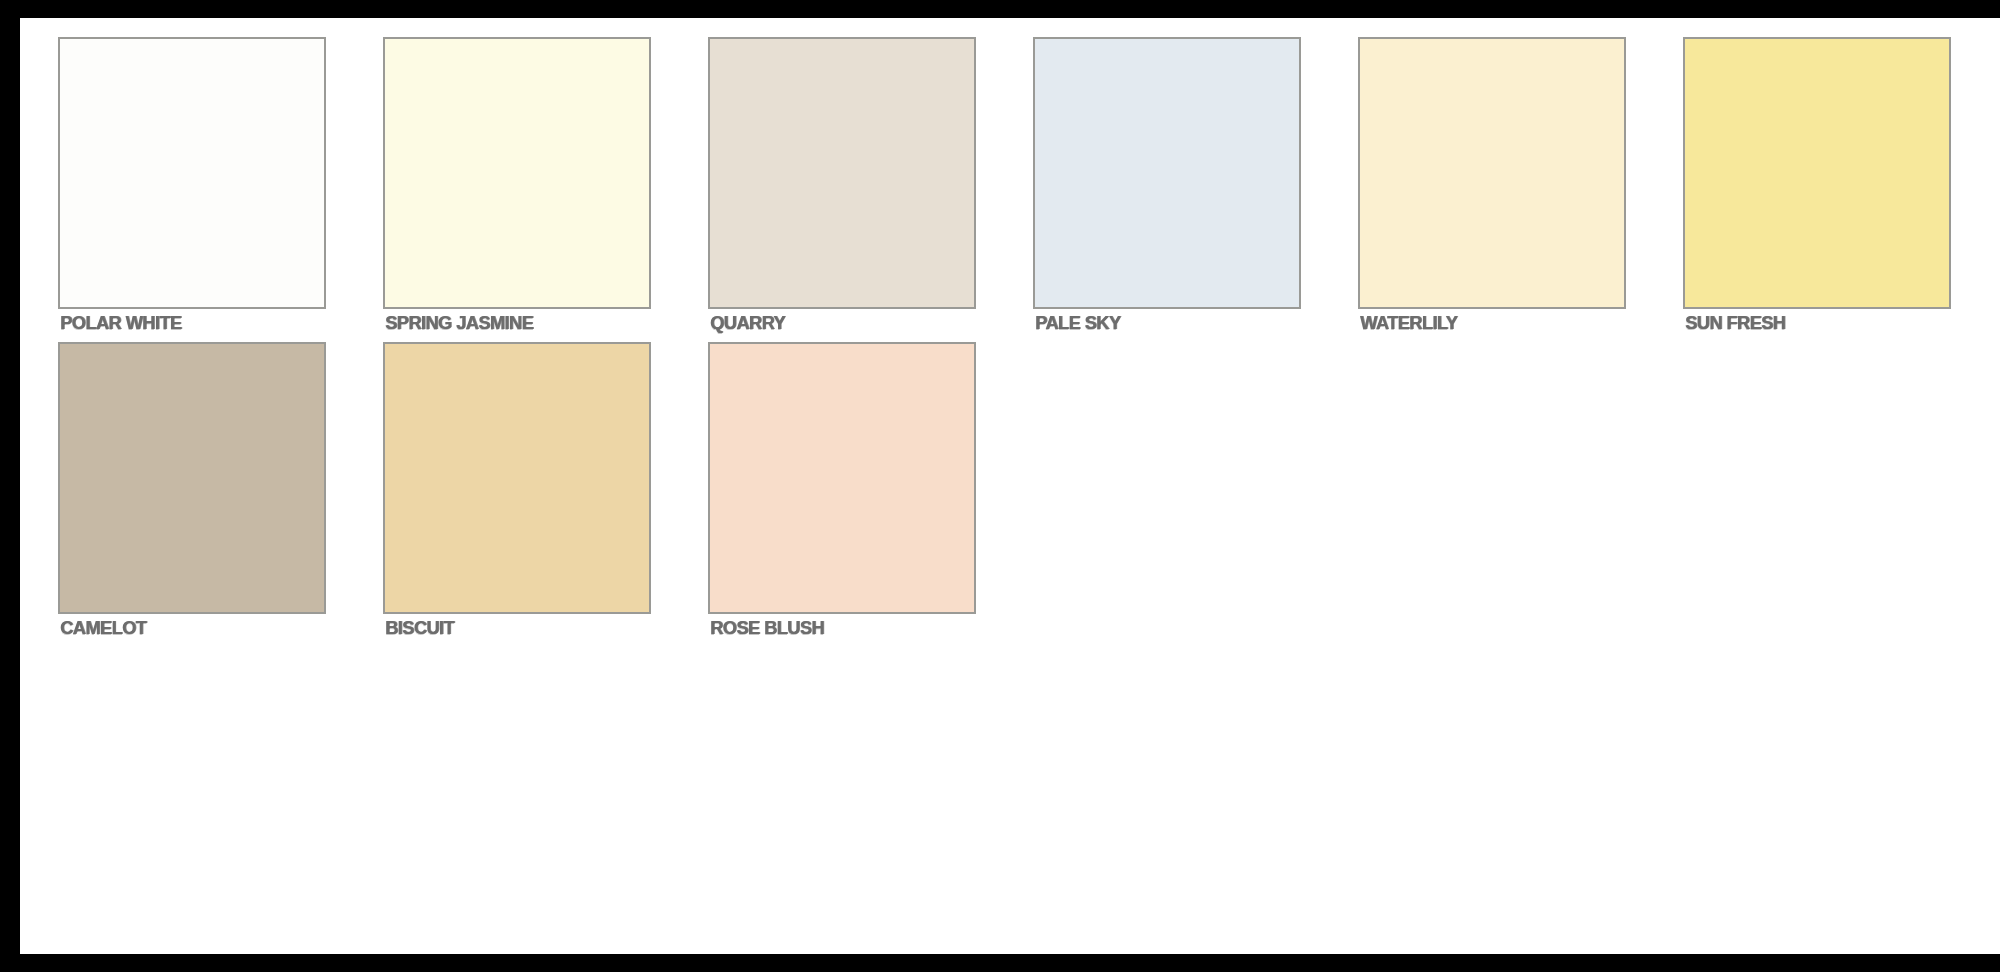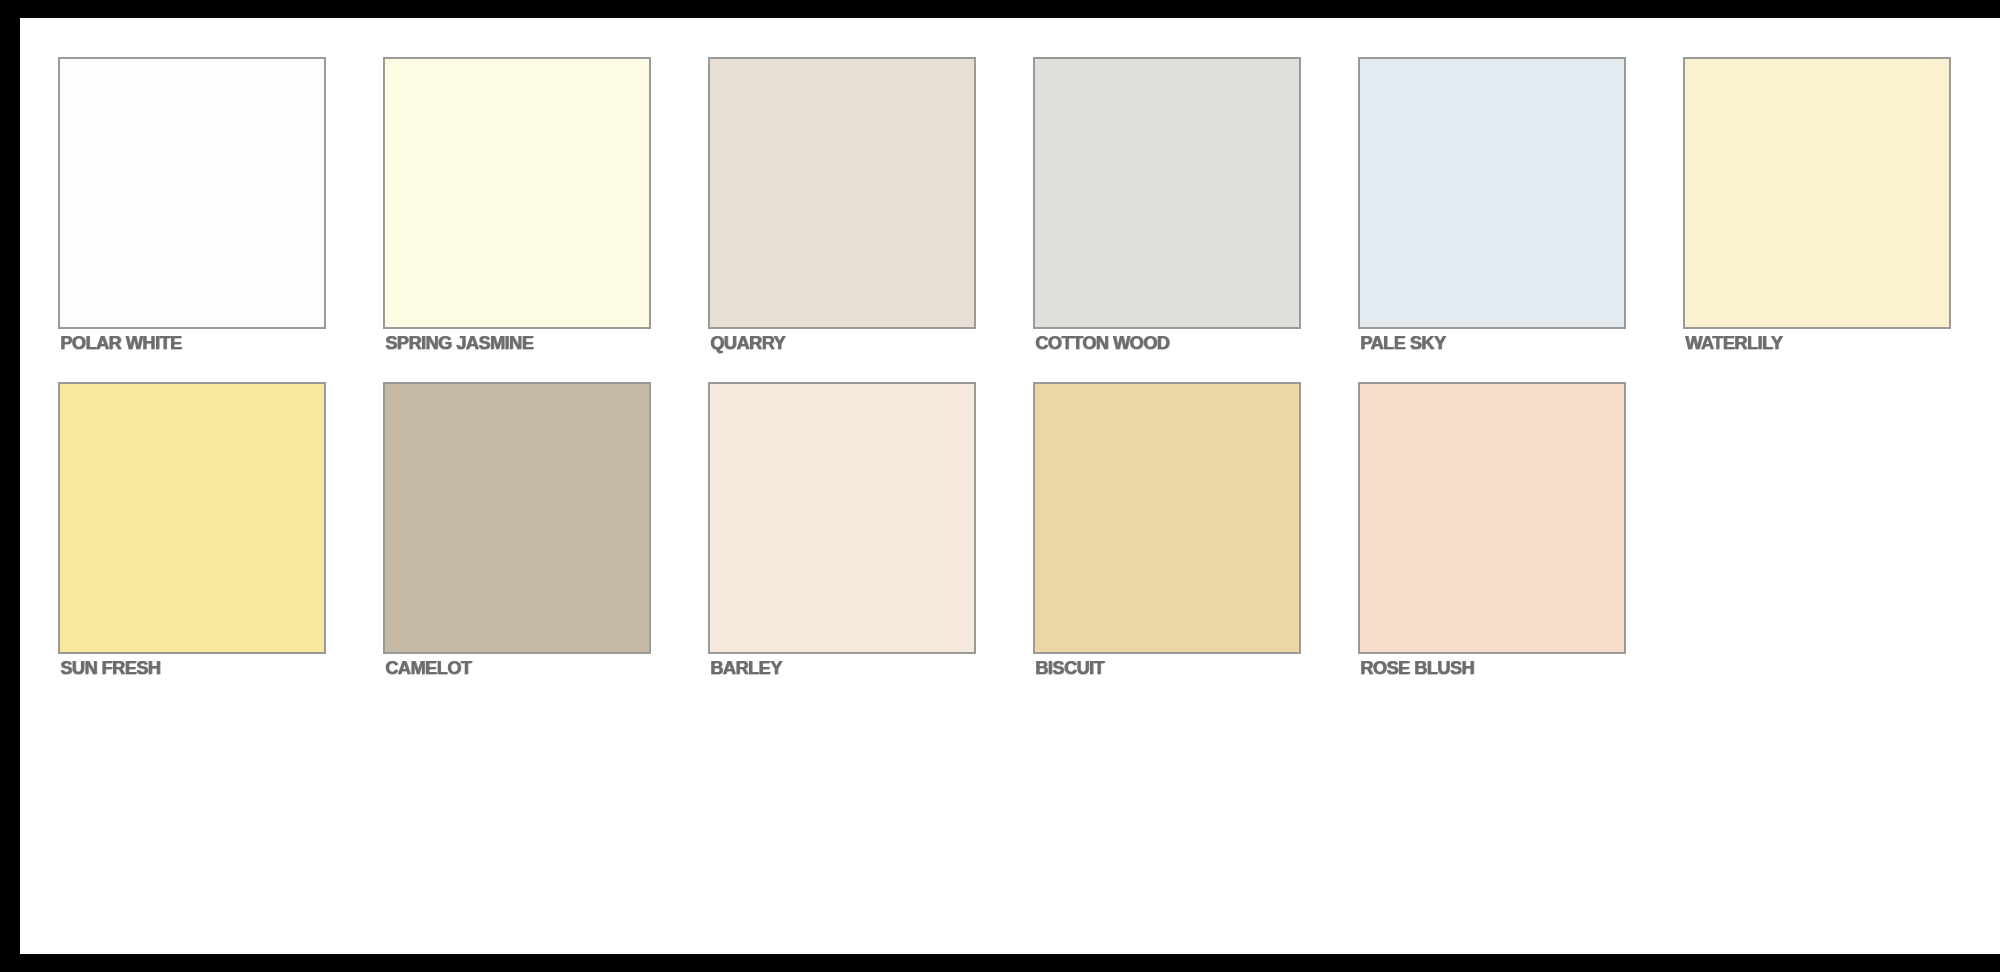--- a/index.html
+++ b/index.html
@@ -40,21 +40,20 @@
     width: 1950px;
     display: flex;
     flex-wrap: wrap;
   }
 
   .swatch-cell {
     width: 325px;
     height: 305px;
     box-sizing: border-box;
     position: relative;
-    margin-top: 20px;
   }
 
   .chip {
     position: absolute;
     left: 0;
     top: 0;
     width: 268px;
     height: 272px;
     box-sizing: border-box;
     border: 2px solid #9a9a96;
@@ -92,44 +91,36 @@
         </div>
         <div class="swatch-cell">
           <div class="chip" style="background: rgb(253, 251, 228); border-color: rgb(154, 154, 150);"></div>
           <div class="chip-label" style="color: rgb(109, 109, 109);">SPRING JASMINE</div>
         </div>
         <div class="swatch-cell">
           <div class="chip" style="background: rgb(231, 223, 211); border-color: rgb(154, 154, 150);"></div>
           <div class="chip-label" style="color: rgb(109, 109, 109);">QUARRY</div>
         </div>
         <div class="swatch-cell">
-          <div class="chip" style="background: rgb(222, 224, 218); border-color: rgb(154, 154, 150);"></div>
-          <div class="chip-label" style="color: rgb(109, 109, 109);">COTTON WOOD</div>
-        </div>
-        <div class="swatch-cell">
           <div class="chip" style="background: rgb(227, 234, 240); border-color: rgb(154, 154, 150);"></div>
           <div class="chip-label" style="color: rgb(109, 109, 109);">PALE SKY</div>
         </div>
         <div class="swatch-cell">
           <div class="chip" style="background: rgb(251, 240, 208); border-color: rgb(154, 154, 150);"></div>
           <div class="chip-label" style="color: rgb(109, 109, 109);">WATERLILY</div>
         </div>
         <div class="swatch-cell">
           <div class="chip" style="background: rgb(247, 232, 155); border-color: rgb(154, 154, 150);"></div>
           <div class="chip-label" style="color: rgb(109, 109, 109);">SUN FRESH</div>
         </div>
         <div class="swatch-cell">
           <div class="chip" style="background: rgb(198, 185, 165); border-color: rgb(154, 154, 150);"></div>
           <div class="chip-label" style="color: rgb(109, 109, 109);">CAMELOT</div>
         </div>
         <div class="swatch-cell">
-          <div class="chip" style="background: rgb(246, 232, 218); border-color: rgb(154, 154, 150);"></div>
-          <div class="chip-label" style="color: rgb(109, 109, 109);">BARLEY</div>
-        </div>
-        <div class="swatch-cell">
           <div class="chip" style="background: rgb(237, 214, 166); border-color: rgb(154, 154, 150);"></div>
           <div class="chip-label" style="color: rgb(109, 109, 109);">BISCUIT</div>
         </div>
         <div class="swatch-cell">
           <div class="chip" style="background: rgb(248, 221, 202); border-color: rgb(154, 154, 150);"></div>
           <div class="chip-label" style="color: rgb(109, 109, 109);">ROSE BLUSH</div>
         </div>
       </div>
   </div>
 </div>

